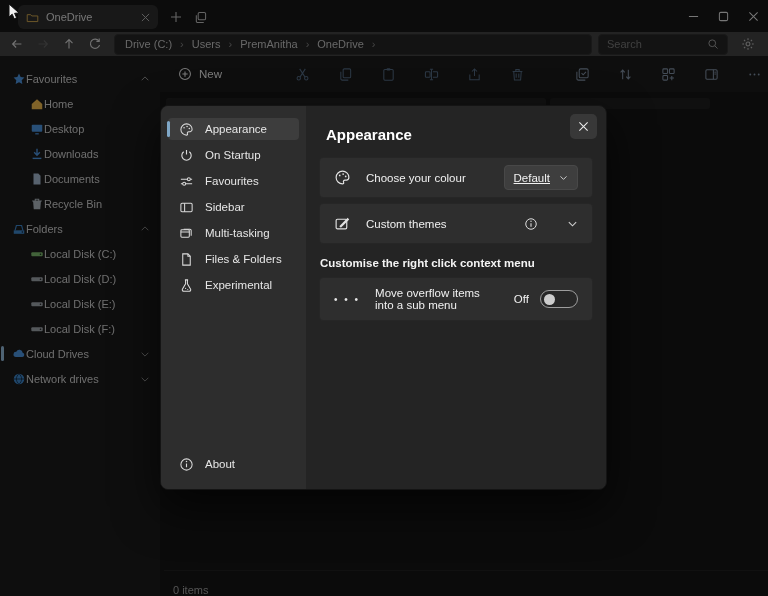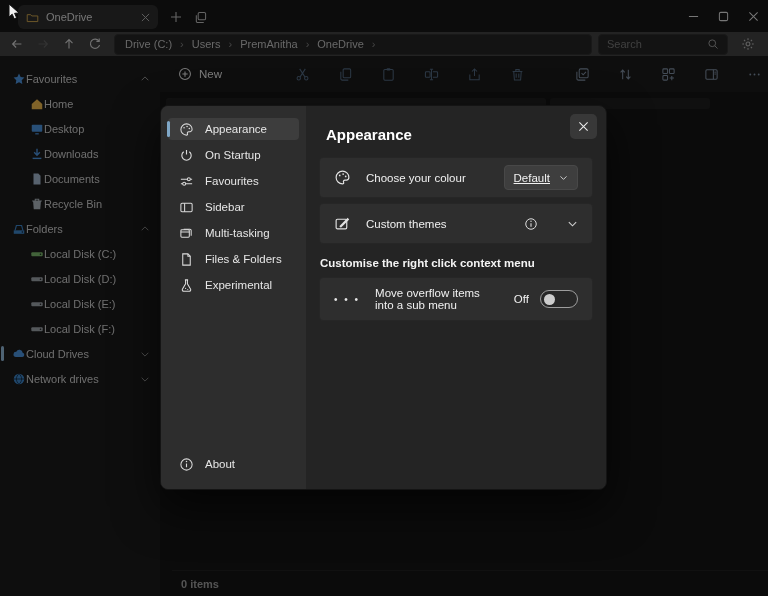--- a/index.html
+++ b/index.html
@@ -47,22 +47,22 @@
              display:flex; align-items:center; padding-left:8px; gap:15px; }
   .newbtn { display:flex; align-items:center; gap:7px; color:#dedede; font-size:11.5px;
             padding:5px 10px; border-radius:4px; }
   .t-ico { width:28px; height:24px; display:flex; align-items:center; justify-content:center; color:#51677f; }
   .t-ico.rt { color:#7d8da0; }
   .toolbar .spacer { flex:1; }
   .hdr-hint { position:absolute; left:6px; top:42px; width:380px; height:11px; border-radius:3px;
               background:rgba(255,255,255,0.05); }
   .hdr-hint2 { position:absolute; left:390px; top:42px; width:160px; height:11px; border-radius:3px;
                background:rgba(255,255,255,0.04); }
-  .statusbar { position:absolute; left:12px; right:0; bottom:0; height:26px; border-top:1px solid rgba(255,255,255,0.05);
-               display:flex; align-items:center; padding-left:9px;font-weight:bold; }
+  .statusbar { position:absolute; left:4px; right:0; bottom:0; height:26px; border-top:1px solid rgba(255,255,255,0.05);
+               display:flex; align-items:flex-end; padding-left:9px; }
   .statusbar .txt { font-size:11px; color:#9a9a9a; }
 
   
   .smoke { position:absolute; inset:0; background:rgba(0,0,0,0.45); z-index:5; }
 
   
   .dialog { position:absolute; left:160px; top:105px; width:447px; height:385px; z-index:10;
             border-radius:8px; background:#242424; box-shadow:0 18px 46px rgba(0,0,0,0.65);
             display:flex; overflow:hidden; border:1px solid #141414; }
   .dnav { width:145px; background:#2d2d2d; display:flex; flex-direction:column; padding:10px 0 12px; }

